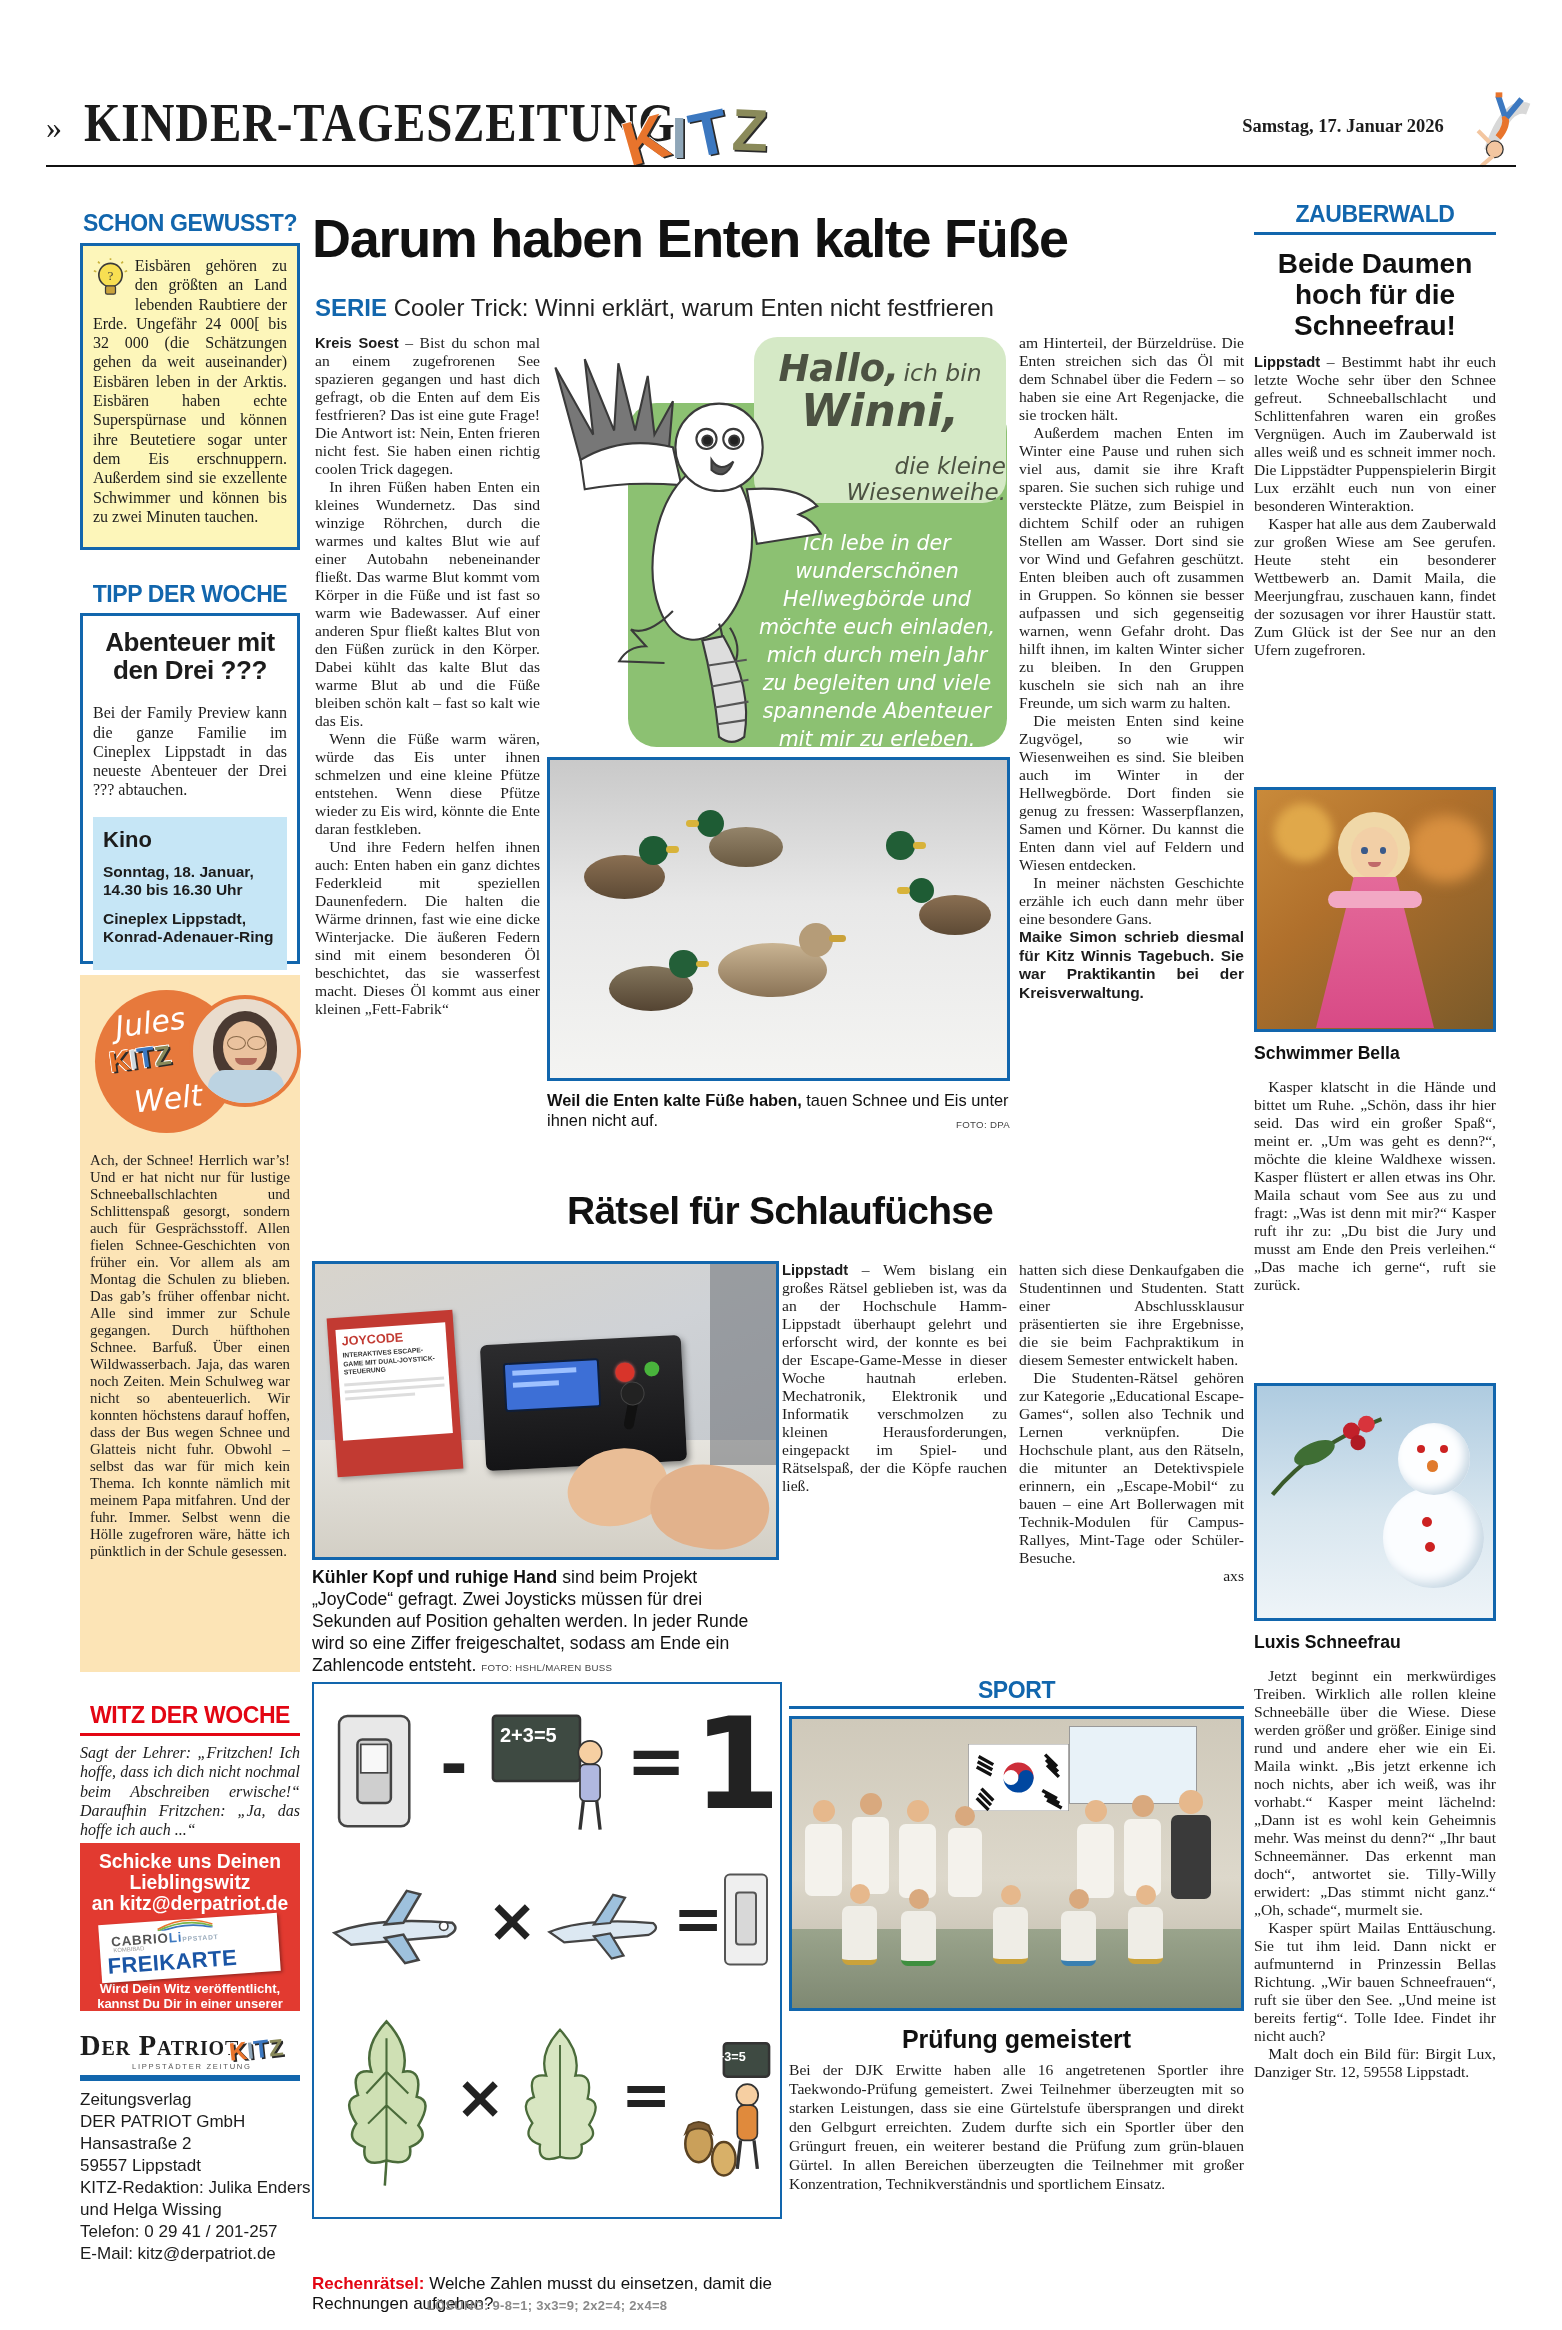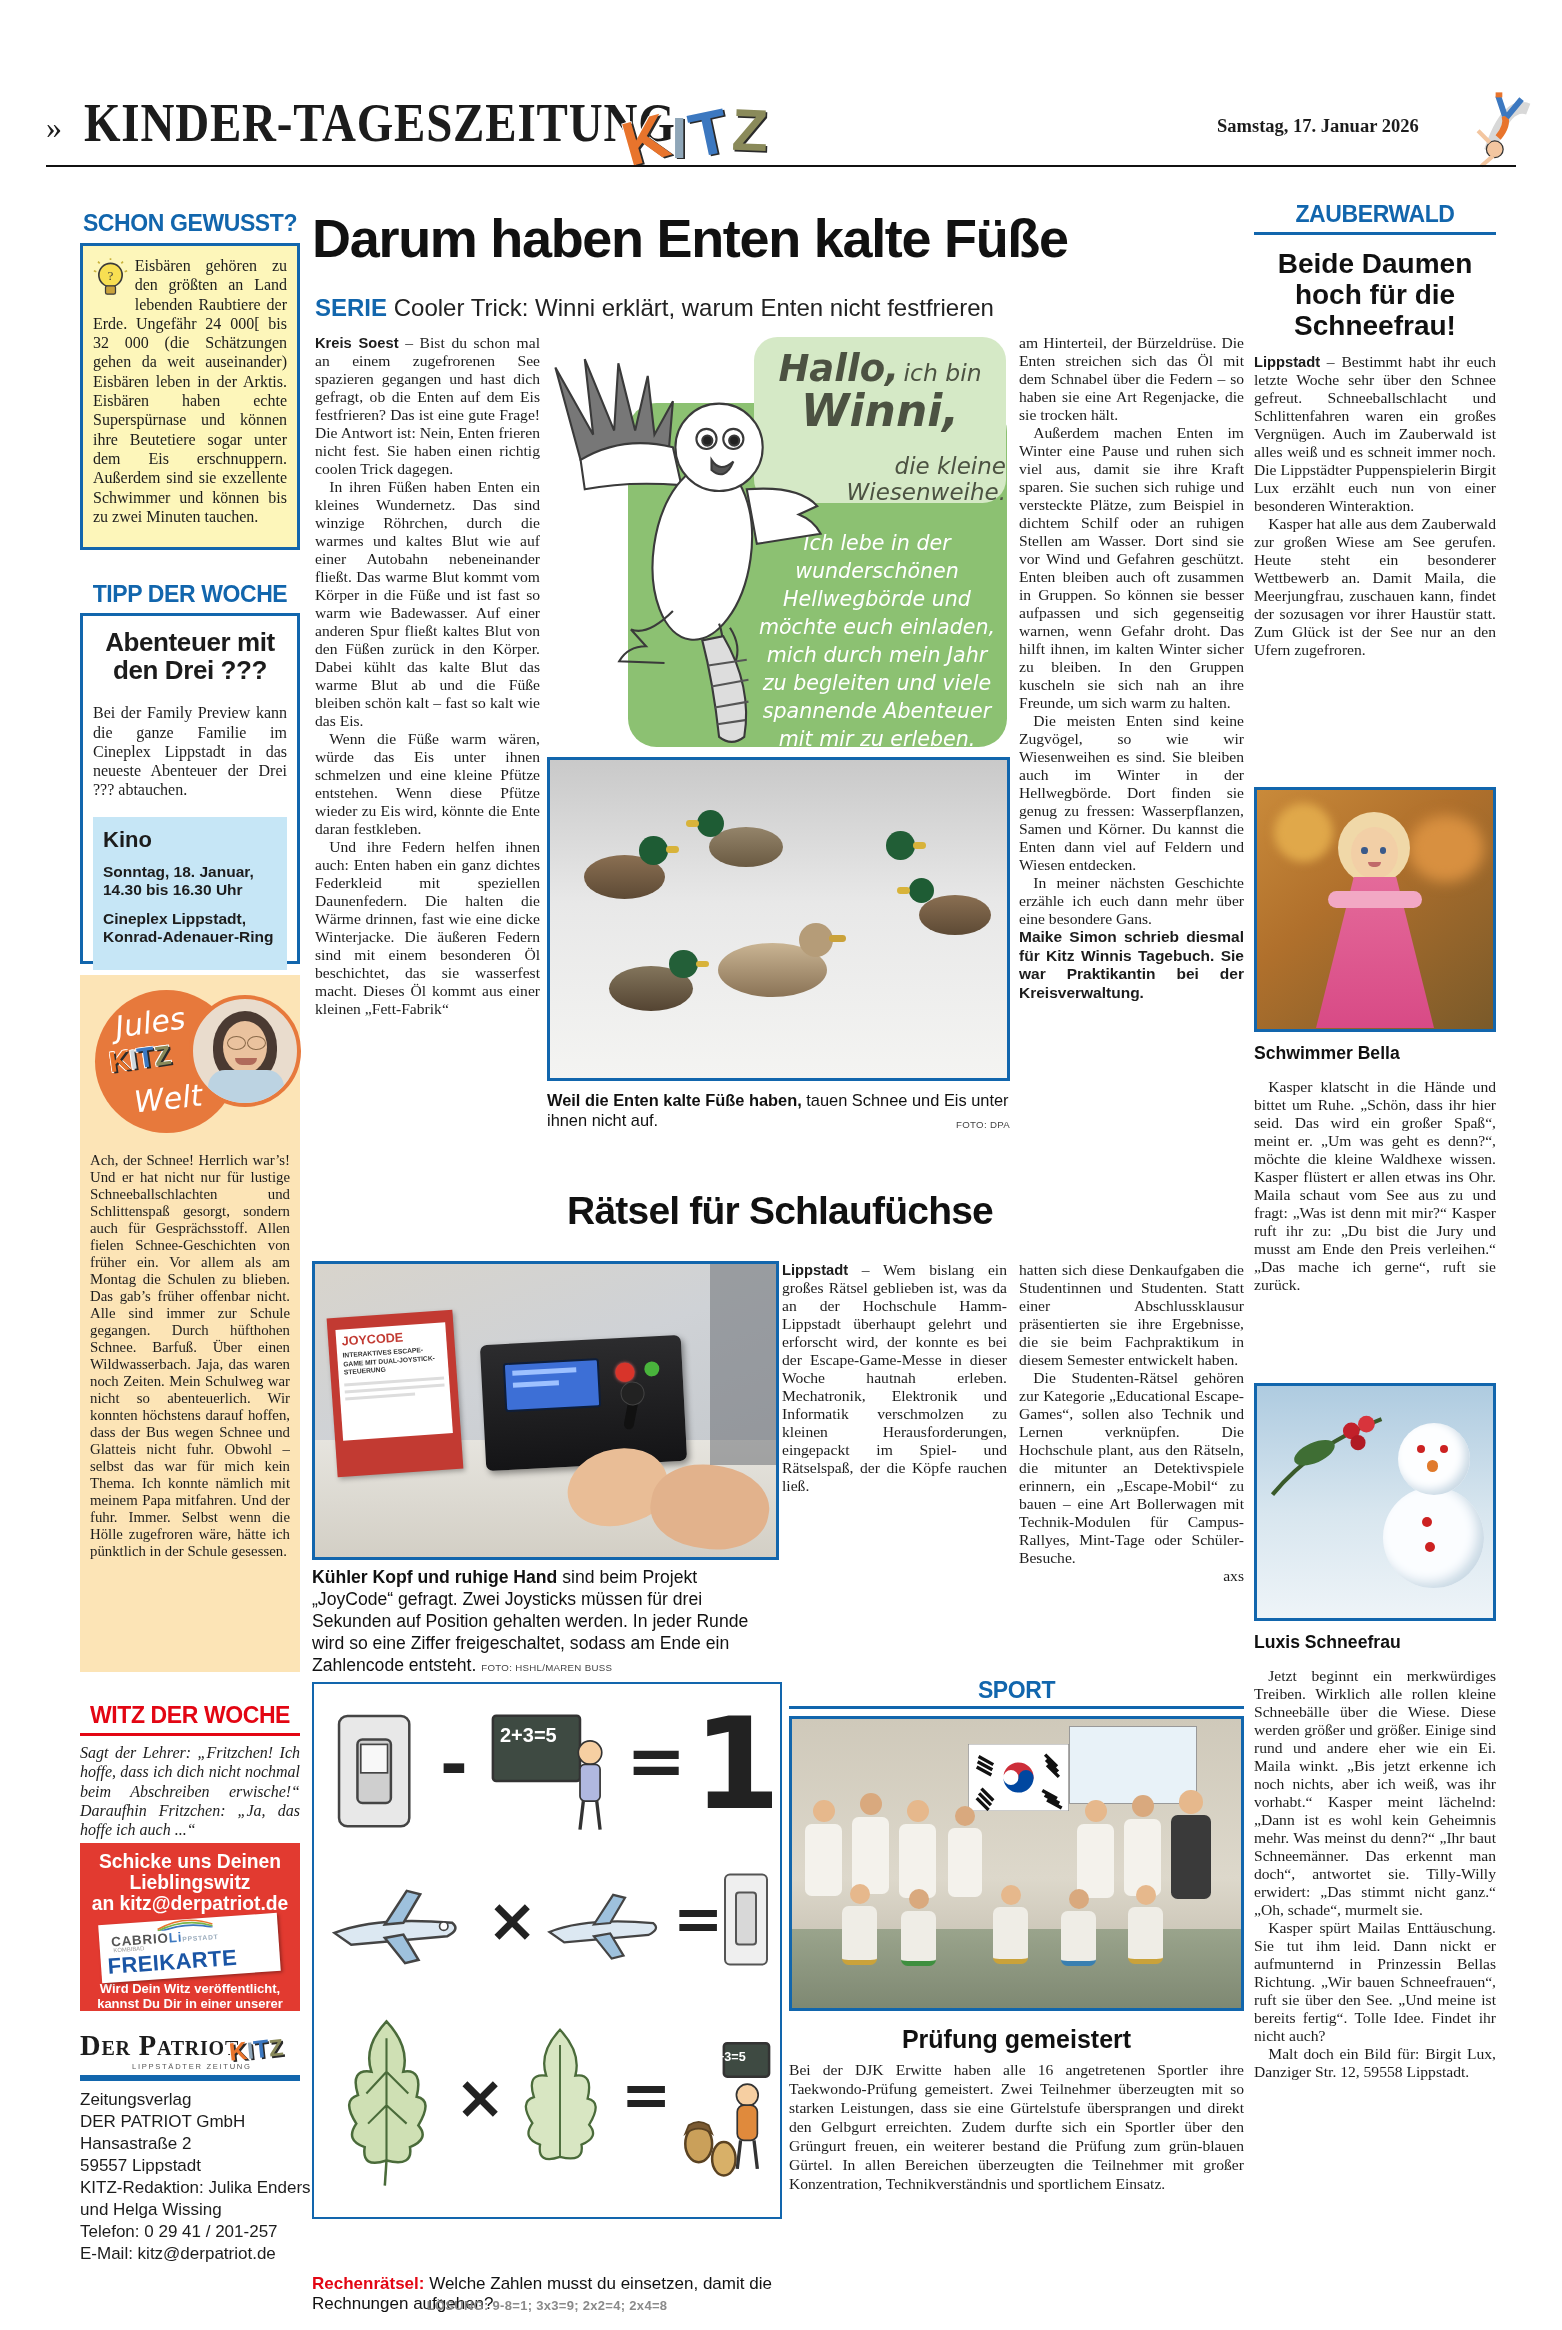--- a/index.html
+++ b/index.html
@@ -53,21 +53,21 @@
 <div class="page">
 
   <div class="abs serif" style="left:46px;top:109px;font-size:32px;">»</div>
   <div class="abs masthead" style="left:84px;top:92px;">KINDER-TAGESZEITUNG</div>
   <div class="abs" style="left:623px;top:99px;transform:rotate(-6deg);">
     <span class="kitz-letter" style="font-size:62px;color:#e8742c;transform:rotate(-10deg);">K</span>
     <span class="kitz-letter" style="font-size:57px;color:#8fa6b8;transform:rotate(6deg);">I</span>
     <span class="kitz-letter" style="font-size:62px;color:#3c78c0;transform:rotate(-6deg);">T</span>
     <span class="kitz-letter" style="font-size:59px;color:#8a8a5a;transform:rotate(8deg);">Z</span>
   </div>
-  <div class="abs serif b" style="left:1217px;top:116px;width:252px;font-size:18.5px;text-align:left;">Samstag, 17. Januar 2026</div>
+  <div class="abs serif b" style="left:1217px;top:116px;width:252px;font-size:18.5px;text-align:center;">Samstag, 17. Januar 2026</div>
   <svg class="abs" style="left:1473px;top:84px;" width="67" height="92" viewBox="0 0 80 110">
     <path d="M20 80 Q40 20 66 30" stroke="#d8d8d8" stroke-width="14" fill="none"></path>
     <circle cx="26" cy="78" r="10" fill="#f3c6a0" stroke="#333" stroke-width="1.5"></circle>
     <path d="M30 64 Q42 50 38 38" stroke="#e8742c" stroke-width="8" fill="none"></path>
     <path d="M38 38 L30 14 M40 40 L58 18" stroke="#3c78c0" stroke-width="7" fill="none"></path>
     <path d="M20 70 L6 56 M24 86 L10 98" stroke="#f3c6a0" stroke-width="5" fill="none"></path>
     <rect x="27" y="10" width="8" height="6" fill="#e8742c"></rect>
   </svg>
   <div class="abs" style="left:46px;top:165px;width:1470px;height:1.7px;background:#111;"></div>
 

